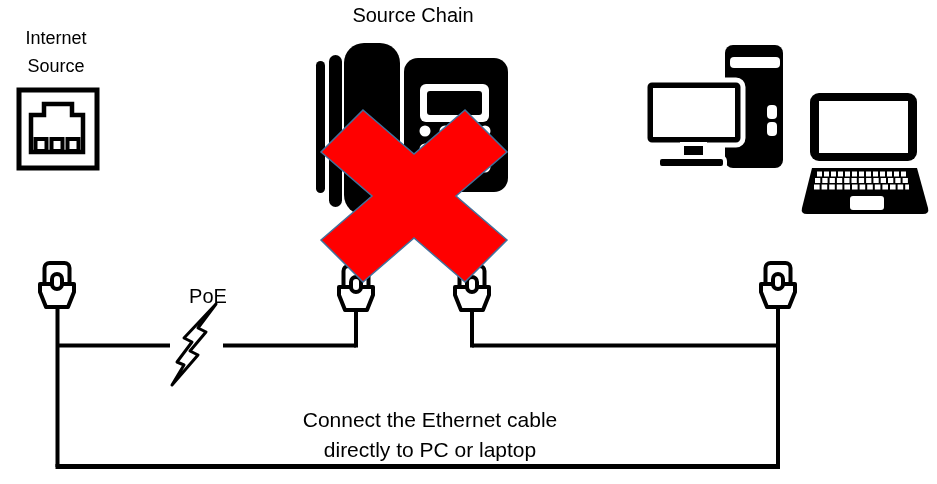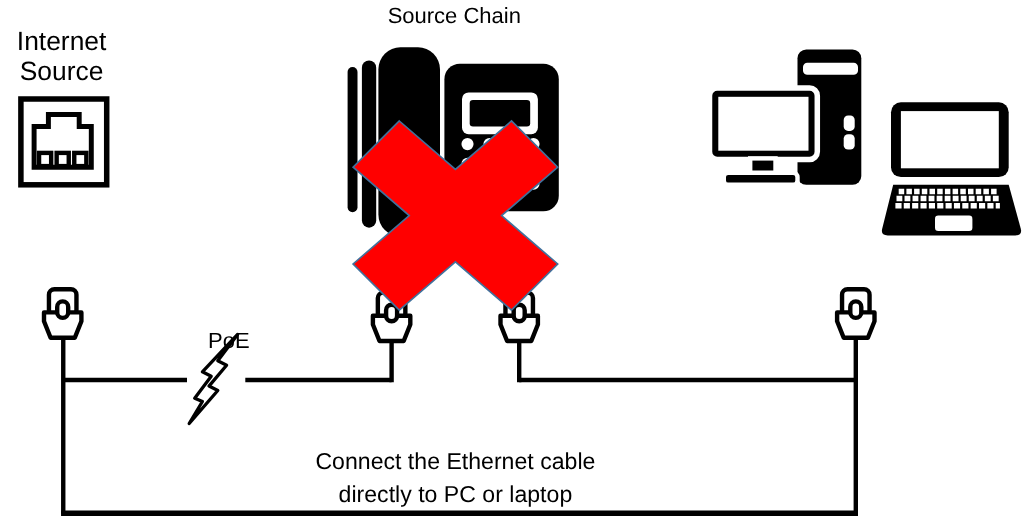--- a/index.html
+++ b/index.html
@@ -11,24 +11,24 @@
     color:#000;
     overflow:hidden;
   }
   .diagram-svg{position:absolute;left:0;top:0;}
   .lbl{
     position:absolute;
     text-align:center;
     white-space:pre-line;
     color:#000;
   }
-  .lbl-internet{left:8px;top:24px;width:96px;font-size:24px;line-height:28px;}
+  .lbl-internet{left:8px;top:24px;width:96px;font-size:18px;line-height:28px;}
   .lbl-daisy{left:338px;top:3px;width:150px;font-size:20px;line-height:24px;}
-  .lbl-poe{left:172px;top:298px;width:72px;font-size:20px;line-height:24px;}
-  .lbl-note{left:236px;top:405px;width:356px;font-size:21px;line-height:30px;}
+  .lbl-poe{left:172px;top:284px;width:72px;font-size:20px;line-height:24px;}
+  .lbl-note{left:252px;top:405px;width:356px;font-size:21px;line-height:30px;}
 </style>
 </head>
 <body>
 
 <div class="canvas">
 
   <svg class="diagram-svg" width="937" height="484" viewBox="0 0 937 484">
     <defs>
 
       <g id="plug">

